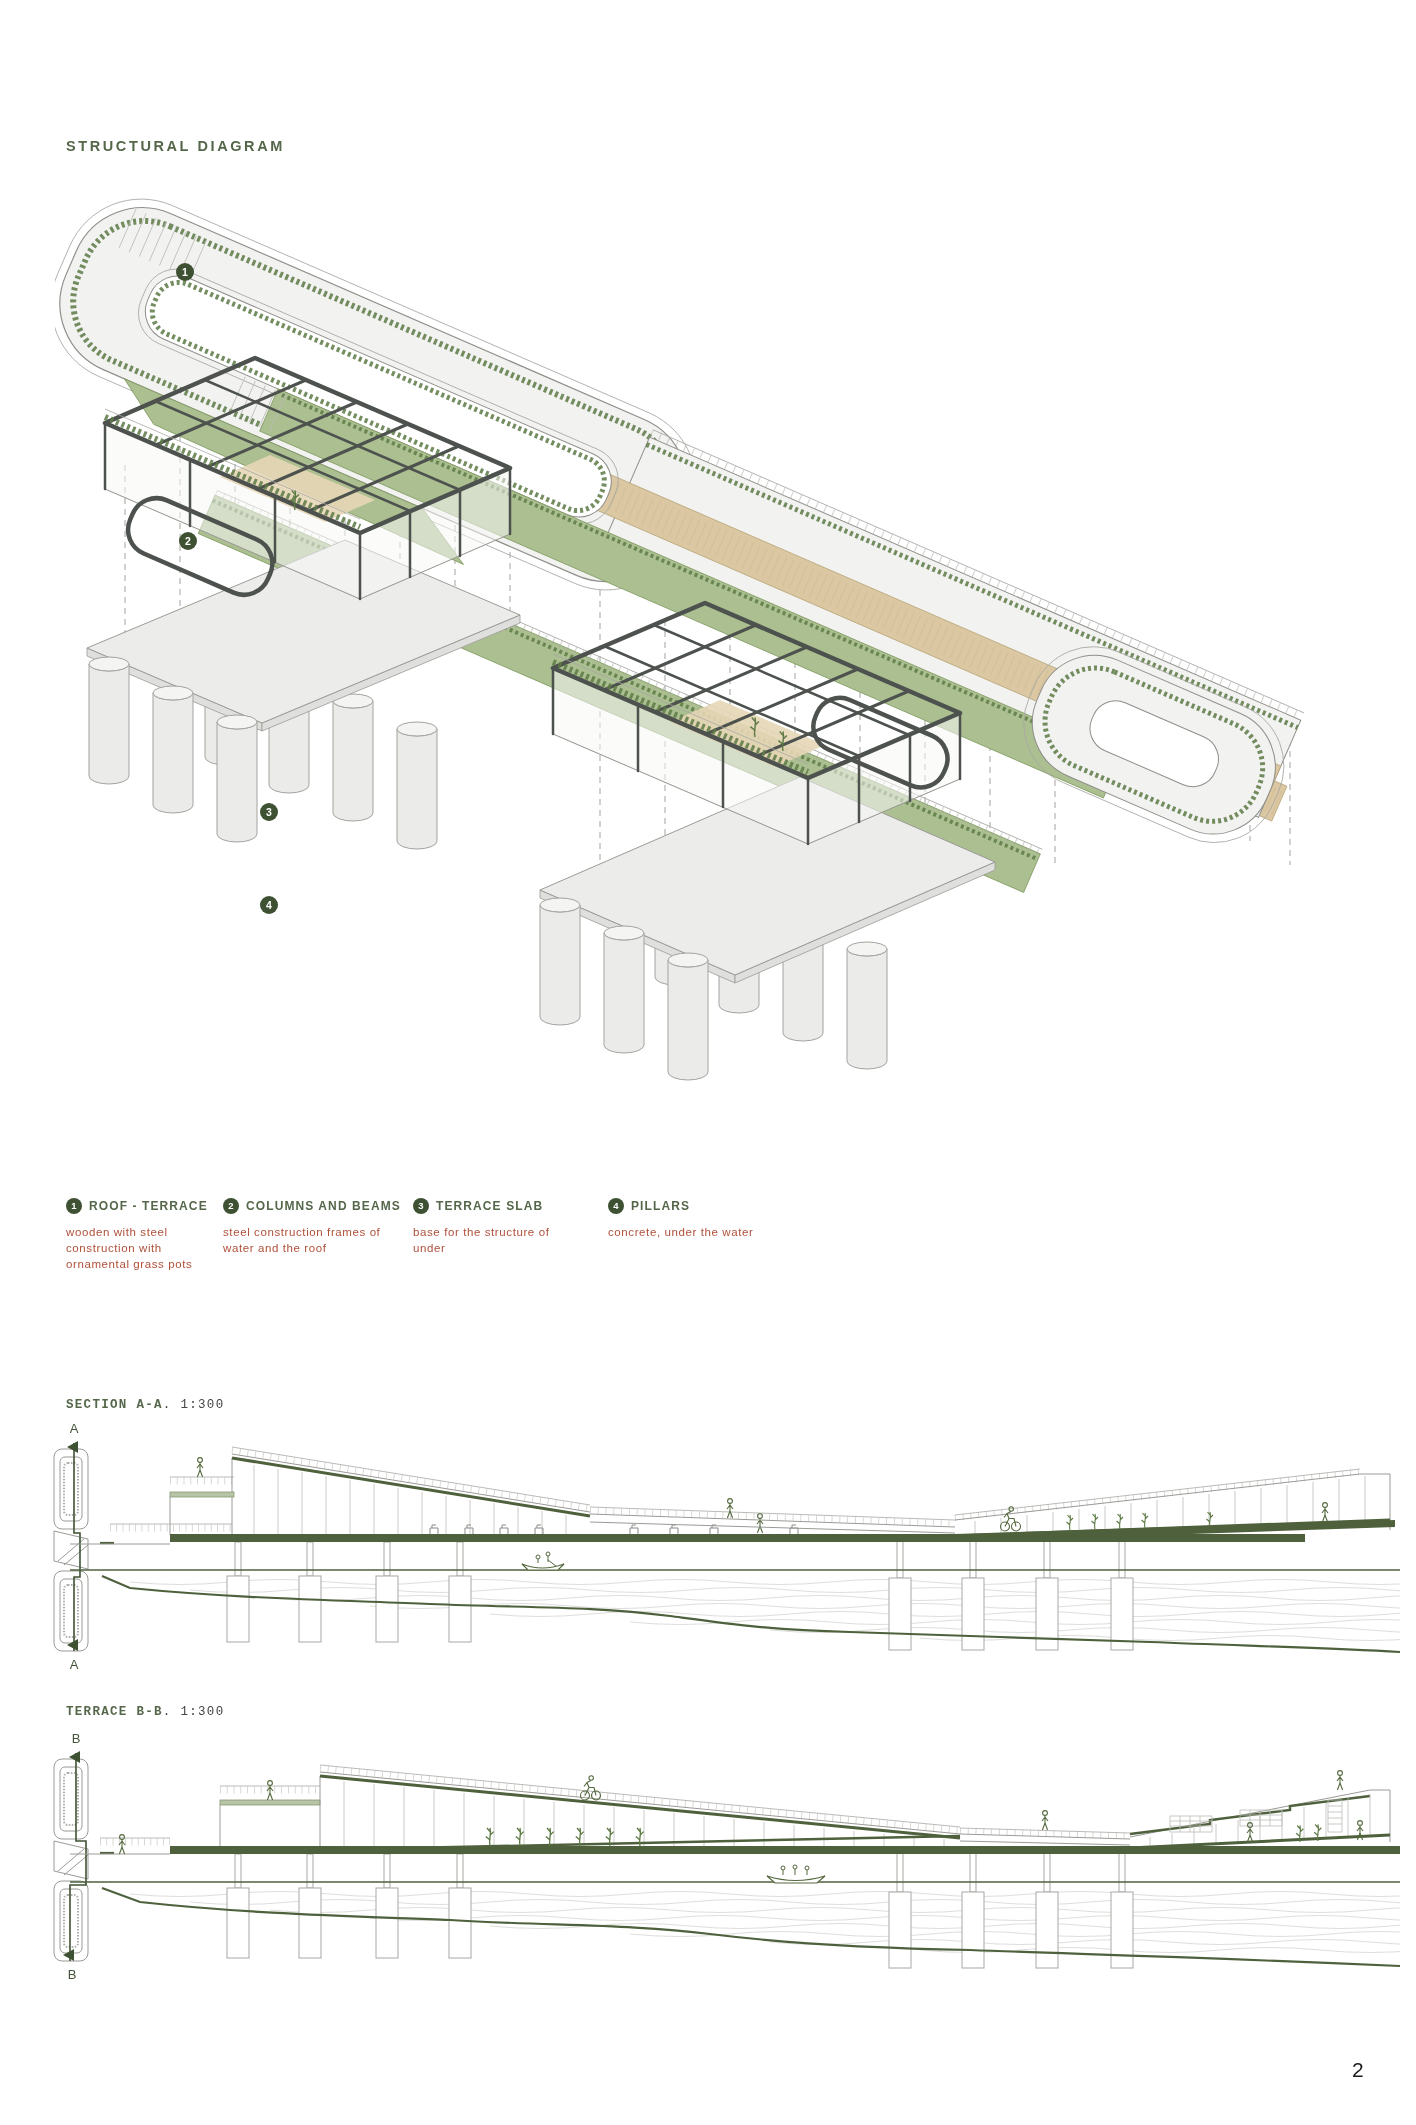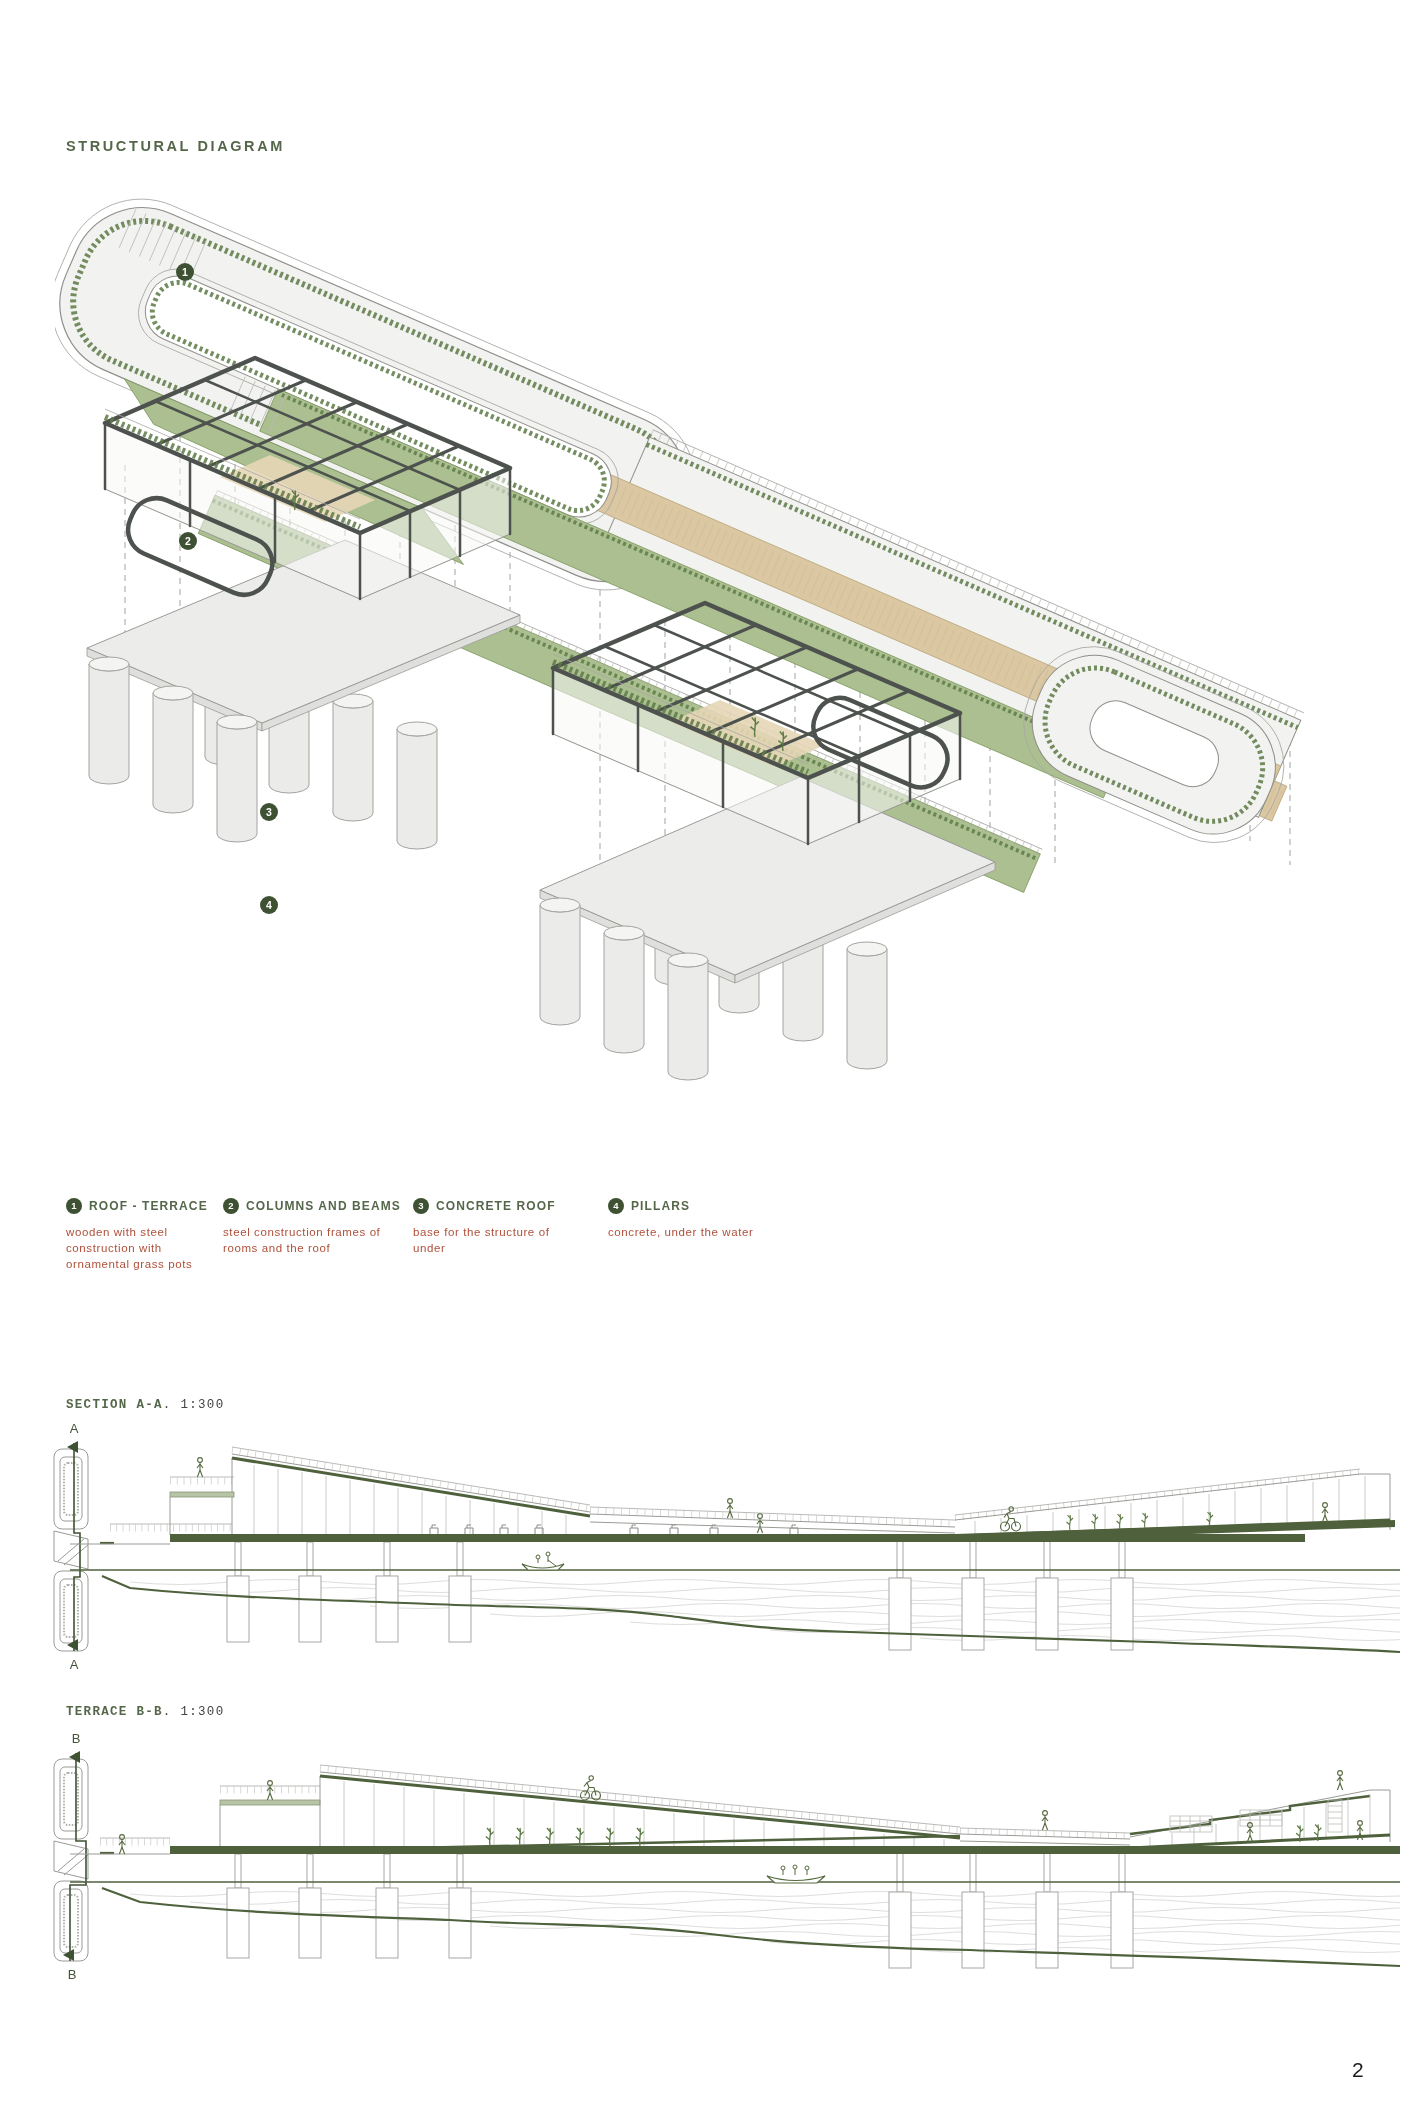--- a/index.html
+++ b/index.html
@@ -191,26 +191,26 @@
         <span class="legend-badge">1</span>
         <span class="legend-title">ROOF - TERRACE</span>
       </div>
       <div class="legend-desc">wooden with steel construction with ornamental grass pots</div>
     </div>
     <div class="legend-item" style="left:223px;top:1198px;width:172px">
       <div class="legend-head">
         <span class="legend-badge">2</span>
         <span class="legend-title">COLUMNS AND BEAMS</span>
       </div>
-      <div class="legend-desc">steel construction frames of rooms and the roof</div>
+      <div class="legend-desc">steel construction frames of water and the roof</div>
     </div>
     <div class="legend-item" style="left:413px;top:1198px;width:162px">
       <div class="legend-head">
         <span class="legend-badge">3</span>
-        <span class="legend-title">CONCRETE ROOF</span>
+        <span class="legend-title">TERRACE SLAB</span>
       </div>
       <div class="legend-desc">base for the structure of under</div>
     </div>
     <div class="legend-item" style="left:608px;top:1198px;width:215px">
       <div class="legend-head">
         <span class="legend-badge">4</span>
         <span class="legend-title">PILLARS</span>
       </div>
       <div class="legend-desc">concrete, under the water</div>
     </div>

